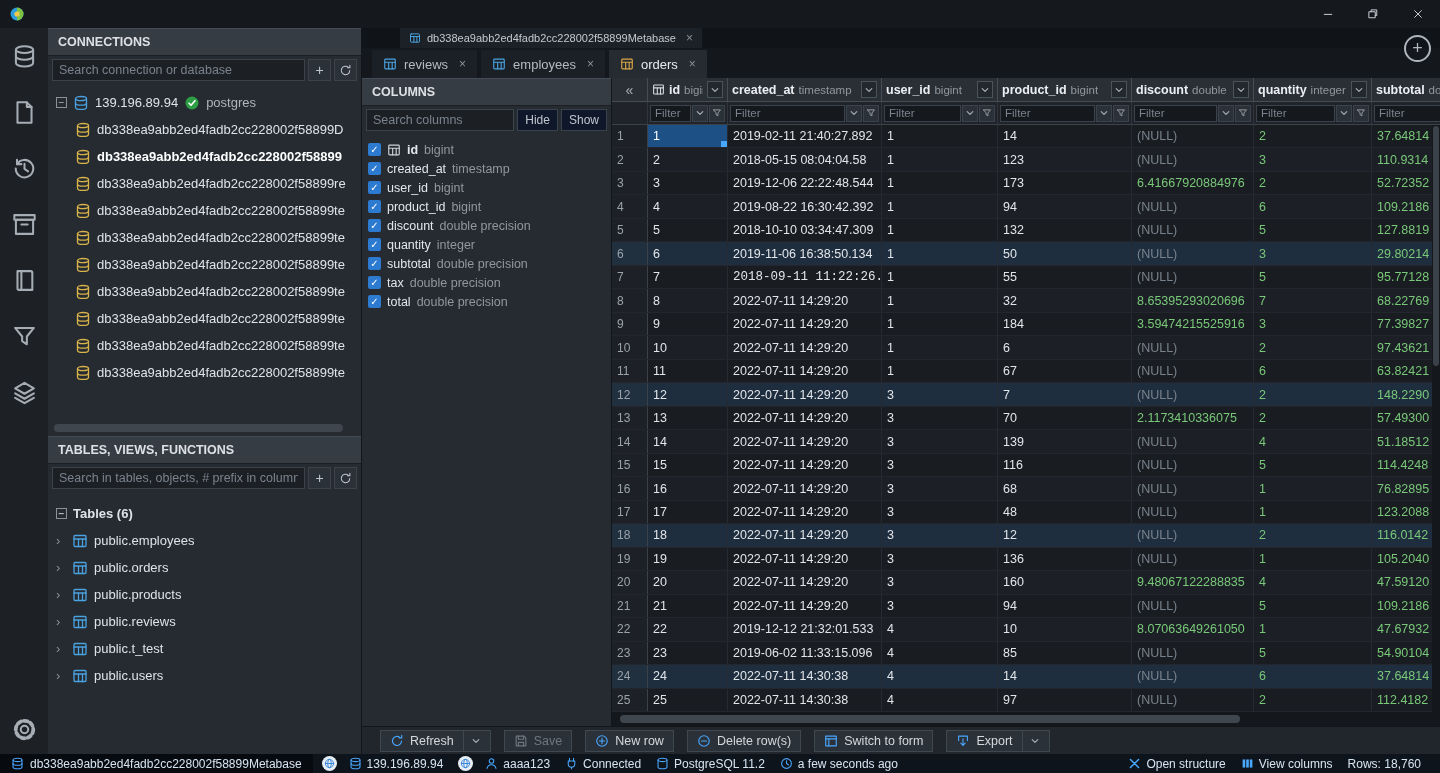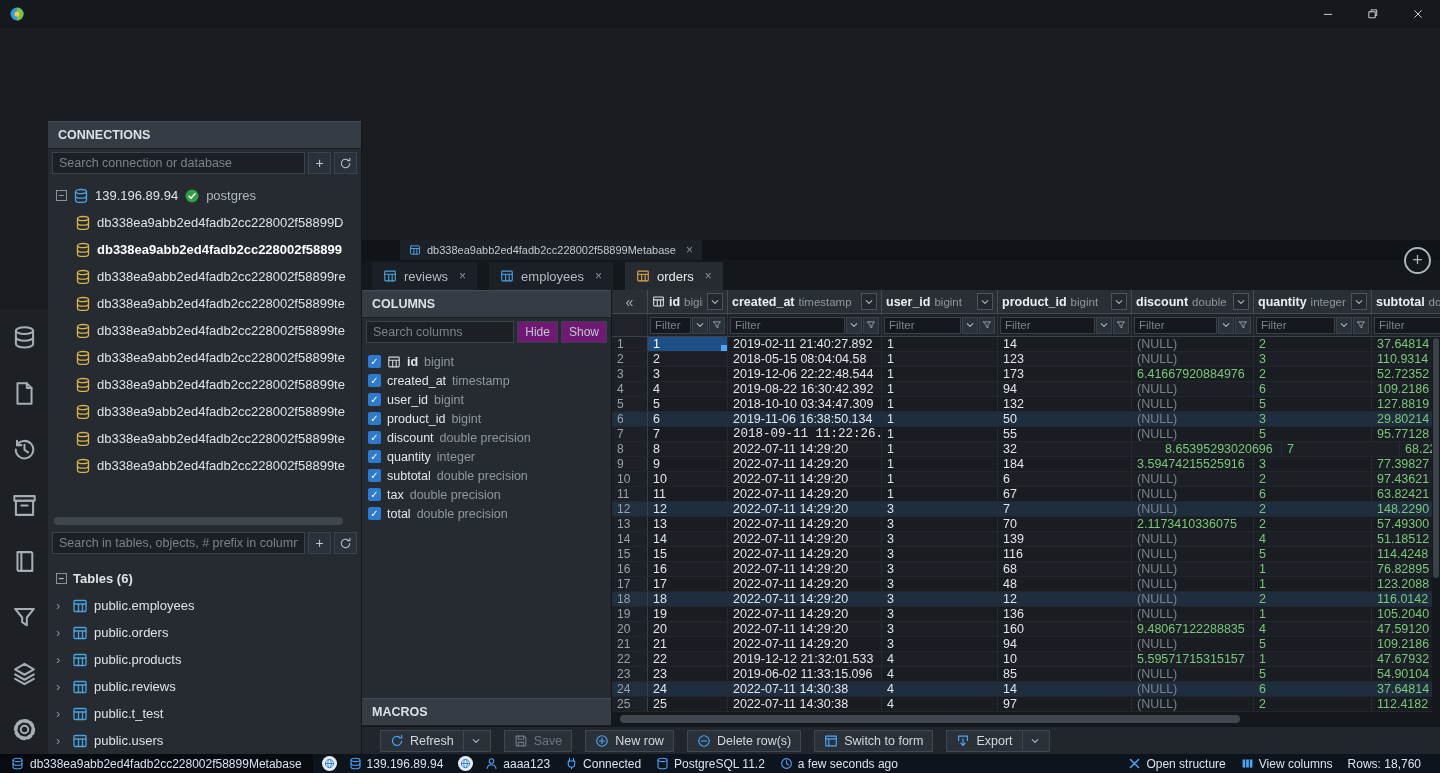--- a/index.html
+++ b/index.html
@@ -12,39 +12,39 @@
     color:#e8eaed; position:relative; flex:none; }
   .logo { width:17px; height:17px; margin:0 6px 0 9px; flex:none; }
   .menu-bar { display:flex; height:100%; }
   .menu-item { padding:0 13px; display:flex; align-items:center; cursor:default; }
   .tb-title { position:absolute; left:50%; transform:translateX(-50%); color:#dcdfe3; font-size:12.5px; white-space:nowrap; }
   .win-controls { margin-left:auto; display:flex; height:100%; }
   .win-btn { width:45px; height:100%; display:flex; align-items:center; justify-content:center; color:#cfd3d8; }
   .win-btn .icn { width:12px; height:12px; }
 
   
-  .main { flex:1; display:flex; min-height:0;align-items:flex-end; }
+  .main { flex:1; display:flex; min-height:0; }
   .rail { width:48px; background:#1d2126; display:flex; flex-direction:column; align-items:center;
     padding-top:16px; gap:31px; flex:none; }
   .rail .icn { width:25px; height:25px; color:#a7adb4; }
   .rail .gear { margin-top:auto; margin-bottom:12px; }
 
   
   .left-panel { width:314px; background:#262b31; border-right:1px solid #121519; display:flex;
     flex-direction:column; flex:none; min-height:0; }
   .section-header { height:28px; background:#363c44; border-top:1px solid #454c55; border-bottom:1px solid #1b1f24;
     color:#dde1e6; font-weight:bold; font-size:12.5px; display:flex; align-items:center; padding:0 10px; flex:none; }
   .search-row { display:flex; gap:3px; padding:3px 4px; align-items:center; flex:none; }
   .search-input { flex:1; min-width:0; height:22px; background:#1c2025; border:1px solid #3a424b;
     color:#c7ccd2; font-size:12.5px; padding:0 6px; outline:none; }
   .search-input::placeholder { color:#7b828c; }
   .sq-btn { width:23px; height:22px; background:#2b3138; border:1px solid #3a424b; color:#c0c6cd;
     display:flex; align-items:center; justify-content:center; font-size:14px; flex:none; }
   .sq-btn .icn { width:13px; height:13px; }
-  .txt-btn { height:22px; background:#701a75; border:1px solid #3a424b; color:#c0c6cd; font-size:12px;
+  .txt-btn { height:22px; background:#0f172a; border:1px solid #3a424b; color:#c0c6cd; font-size:12px;
     padding:0 7px; display:flex; align-items:center; flex:none; }
 
   .conn-tree { height:352px; position:relative; padding-top:5px; overflow:hidden; flex:none; }
   .tree-row { height:27px; display:flex; align-items:center; gap:6px; padding:0 8px; font-size:13px;
     color:#dfe3e7; white-space:nowrap; overflow:hidden; }
   .tree-row .icn { width:16px; height:16px; }
   .db-row { padding-left:27px; }
   .db-row.sel .t-label { font-weight:bold; color:#fff; }
   .t-sub { color:#aeb5bc; }
   .ebox { width:11px; height:11px; border:1px solid #8a9199; color:#b8bec5; font-size:10px; line-height:9px;
@@ -56,21 +56,21 @@
 
   
   .right-area { flex:1; display:flex; flex-direction:column; min-width:0; position:relative; }
   .tabrow1 { height:20px; background:#101318; display:flex; align-items:stretch; flex:none; }
   .group-tab { margin-left:38px; background:#1c2127; display:flex; align-items:center; gap:6px; padding:0 9px;
     font-size:11px; color:#c3c8ce; max-width:310px; }
   .group-tab .icn { width:12px; height:12px; }
   .tab-close { color:#8a9199; font-size:12px; margin-left:4px; }
   .plus-circle { position:absolute; right:9px; top:7px; width:27px; height:27px; border:2px solid #aeb5bc;
     border-radius:50%; color:#aeb5bc; font-size:18px; line-height:23px; text-align:center; z-index:9; }
-  .tabrow2 { height:30px; background:#14171c; display:flex; align-items:flex-end; padding-left:10px; gap:12px; flex:none; }
+  .tabrow2 { height:30px; background:#14171c; display:flex; align-items:flex-end; padding-left:10px; gap:4px; flex:none; }
   .ftab { height:28px; display:flex; align-items:center; gap:7px; padding:0 11px; font-size:13px;
     color:#b4bac1; background:#1b2026; }
   .ftab .icn { width:14px; height:14px; color:#4aa3e0; }
   .ftab.active { background:#262b31; color:#e8ebee; }
   .ftab.active .icn { color:#d9a74a; }
 
   .content { flex:1; display:flex; min-height:0; }
 
   
   .columns-panel { width:250px; background:#262b31; border-right:1px solid #121519; display:flex;
@@ -372,20 +372,21 @@
               <svg viewBox="0 0 16 16">
                 <ellipse cx="8" cy="3.6" rx="5.5" ry="2.1"></ellipse>
                 <path d="M2.5 3.6v8.6c0 1.2 2.5 2.2 5.5 2.2s5.5-1 5.5-2.2V3.6"></path>
                 <path d="M2.5 7.9c0 1.2 2.5 2.2 5.5 2.2s5.5-1 5.5-2.2"></path>
               </svg>
             </span>
             <span class="t-label">db338ea9abb2ed4fadb2cc228002f58899te</span>
           </div>
         <div class="panel-hscroll"></div>
       </div>
+      <div class="section-header">TABLES, VIEWS, FUNCTIONS</div>
       <div class="search-row">
         <input class="search-input" placeholder="Search in tables, objects, # prefix in columns" style="">
         <div class="sq-btn">+</div>
         <div class="sq-btn">
             <span class="icn">
               <svg viewBox="0 0 16 16">
                 <path d="M13.2 8A5.2 5.2 0 1 1 11.5 4.1"></path>
                 <path d="M13.4 1.6v3h-3"></path>
               </svg>
             </span>
@@ -561,21 +562,20 @@
                 <span class="checkbox">✓</span>
                 <span class="col-name">tax</span>
                 <span class="col-type">double precision</span>
               </div>
               <div class="col-row">
                 <span class="checkbox">✓</span>
                 <span class="col-name">total</span>
                 <span class="col-type">double precision</span>
               </div>
             </div>
-          <div class="section-header macros-header">MACROS</div>
         </div>
 
         <div class="grid-area">
           <div class="grid-scroll">
             <div class="g-header">
                 <div class="h-cell corner" style="width: 36px;">«</div>
                 <div class="h-cell" style="width: 80px;">
                   <span class="icn keyi">
                     <svg viewBox="0 0 16 16">
                       <rect x="2" y="2.5" width="12" height="11" rx="1"></rect>
@@ -830,21 +830,21 @@
                   <div class="d-cell nul" style="width: 122px;">(NULL)</div>
                   <div class="d-cell green" style="width: 118px;">5</div>
                   <div class="d-cell green" style="width: 120px;">95.77128</div>
                 </div>
                 <div class="d-row alt">
                   <div class="rn-cell">8</div>
                   <div class="d-cell" style="width: 80px;">8</div>
                   <div class="d-cell" style="width: 154px;">2022-07-11 14:29:20</div>
                   <div class="d-cell" style="width: 116px;">1</div>
                   <div class="d-cell" style="width: 134px;">32</div>
-                  <div class="d-cell green" style="width: 122px; margin-left: 28px;">8.65395293020696</div>
+                  <div class="d-cell green" style="width: 122px;">8.65395293020696</div>
                   <div class="d-cell green" style="width: 118px;">7</div>
                   <div class="d-cell green" style="width: 120px;">68.22769</div>
                 </div>
                 <div class="d-row">
                   <div class="rn-cell">9</div>
                   <div class="d-cell" style="width: 80px;">9</div>
                   <div class="d-cell" style="width: 154px;">2022-07-11 14:29:20</div>
                   <div class="d-cell" style="width: 116px;">1</div>
                   <div class="d-cell" style="width: 134px;">184</div>
                   <div class="d-cell green" style="width: 122px;">3.59474215525916</div>
@@ -970,21 +970,21 @@
                   <div class="d-cell nul" style="width: 122px;">(NULL)</div>
                   <div class="d-cell green" style="width: 118px;">5</div>
                   <div class="d-cell green" style="width: 120px;">109.2186</div>
                 </div>
                 <div class="d-row alt">
                   <div class="rn-cell">22</div>
                   <div class="d-cell" style="width: 80px;">22</div>
                   <div class="d-cell" style="width: 154px;">2019-12-12 21:32:01.533</div>
                   <div class="d-cell" style="width: 116px;">4</div>
                   <div class="d-cell" style="width: 134px;">10</div>
-                  <div class="d-cell green" style="width: 122px;">5.59571715315157</div>
+                  <div class="d-cell green" style="width: 122px;">8.07063649261050</div>
                   <div class="d-cell green" style="width: 118px;">1</div>
                   <div class="d-cell green" style="width: 120px;">47.67932</div>
                 </div>
                 <div class="d-row">
                   <div class="rn-cell">23</div>
                   <div class="d-cell" style="width: 80px;">23</div>
                   <div class="d-cell" style="width: 154px;">2019-06-02 11:33:15.096</div>
                   <div class="d-cell" style="width: 116px;">4</div>
                   <div class="d-cell" style="width: 134px;">85</div>
                   <div class="d-cell nul" style="width: 122px;">(NULL)</div>

